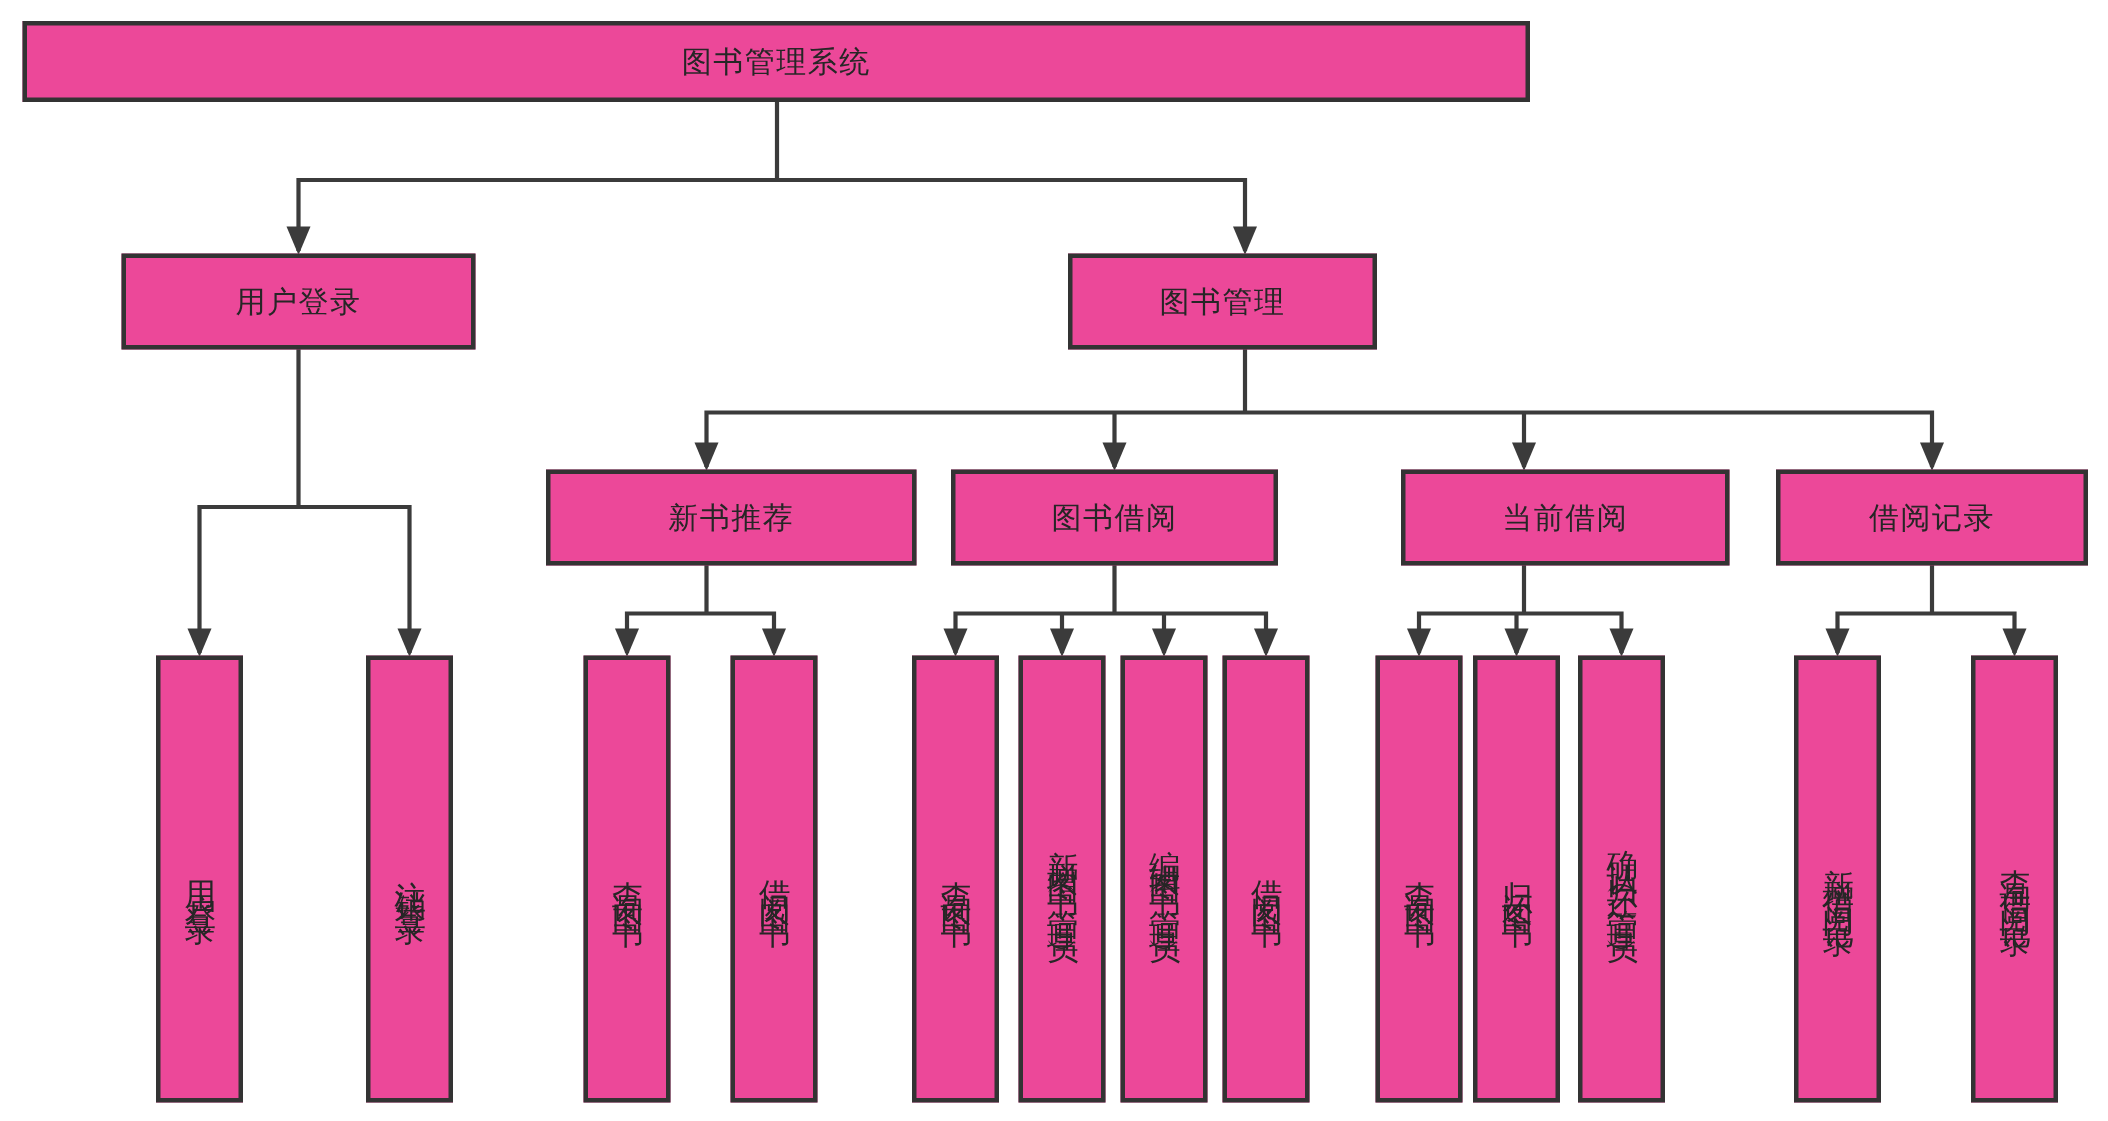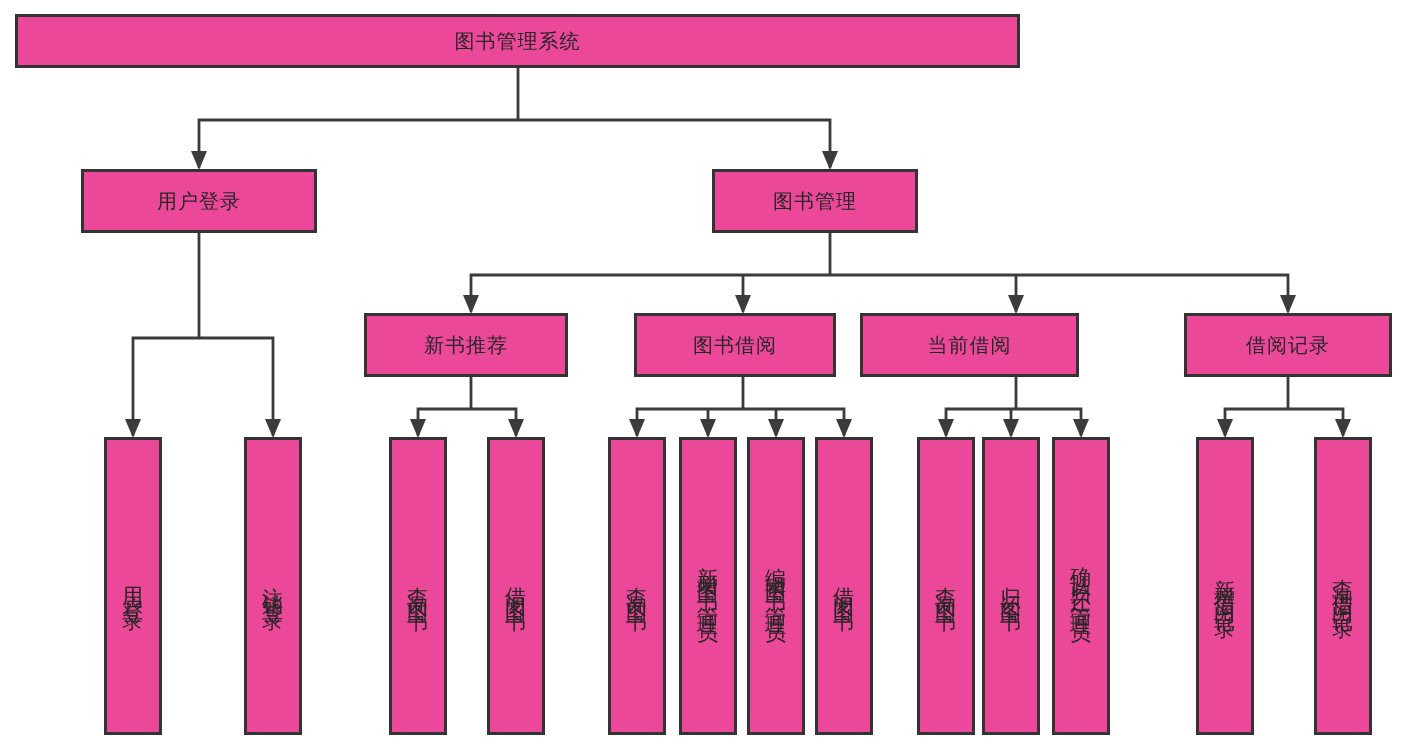--- a/index.html
+++ b/index.html
@@ -36,23 +36,23 @@
   .node.leaf    { top: 437px;  height: 298px; width: 58px; }
   .vtext {
     writing-mode: vertical-rl;
     line-height: 1;
     font-size: 21px;
     letter-spacing: 8px;
     color: #262626;
   }
   #n-user-login { left: 81px;  width: 236px; }
   #n-book-mgmt  { left: 712px; width: 206px; }
-  #n-rec        { left: 364px; width: 204px; }
-  #n-borrow     { left: 634px; width: 202px; }
-  #n-current    { left: 860px; width: 219px; }
+  #n-rec        { left: 364px; width: 247px; }
+  #n-borrow     { left: 634px; width: 218px; }
+  #n-current    { left: 934px; width: 219px; }
   #n-record     { left: 1184px; width: 208px; }
   #l-ul-login   { left: 104px; }
   #l-ul-logout  { left: 244px; }
   #l-nr-query   { left: 389px; }
   #l-nr-borrow  { left: 487px; }
   #l-bb-query   { left: 608px; }
   #l-bb-add     { left: 679px; }
   #l-bb-edit    { left: 747px; }
   #l-bb-borrow  { left: 815px; }
   #l-cb-query   { left: 917px; }

